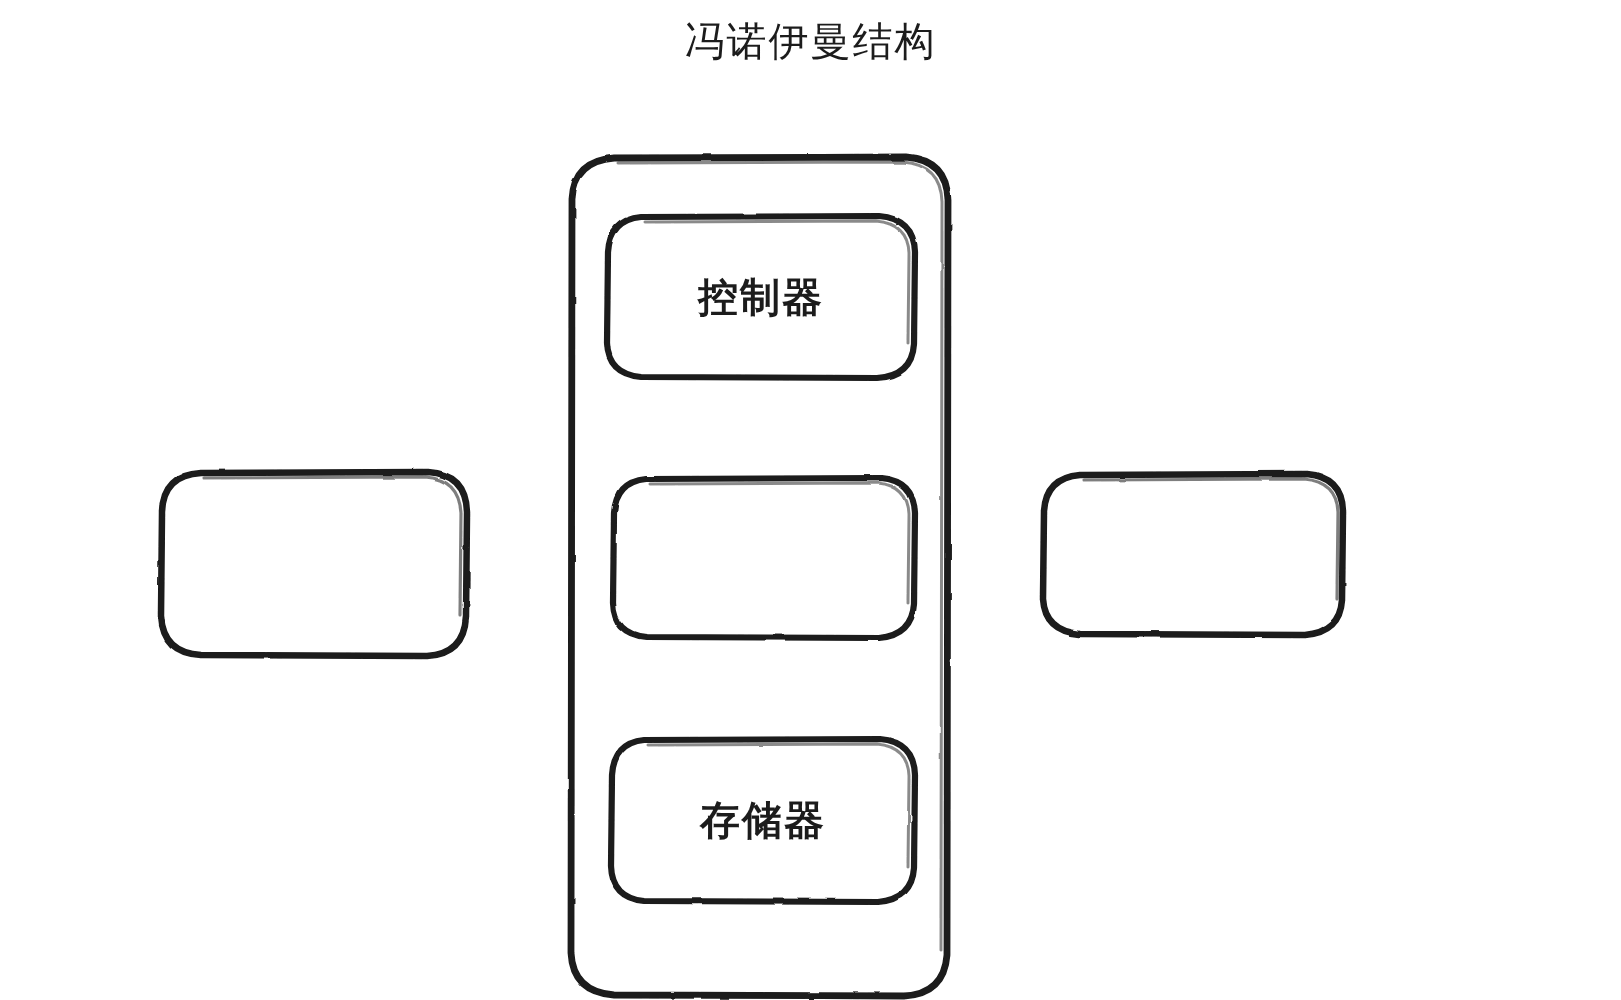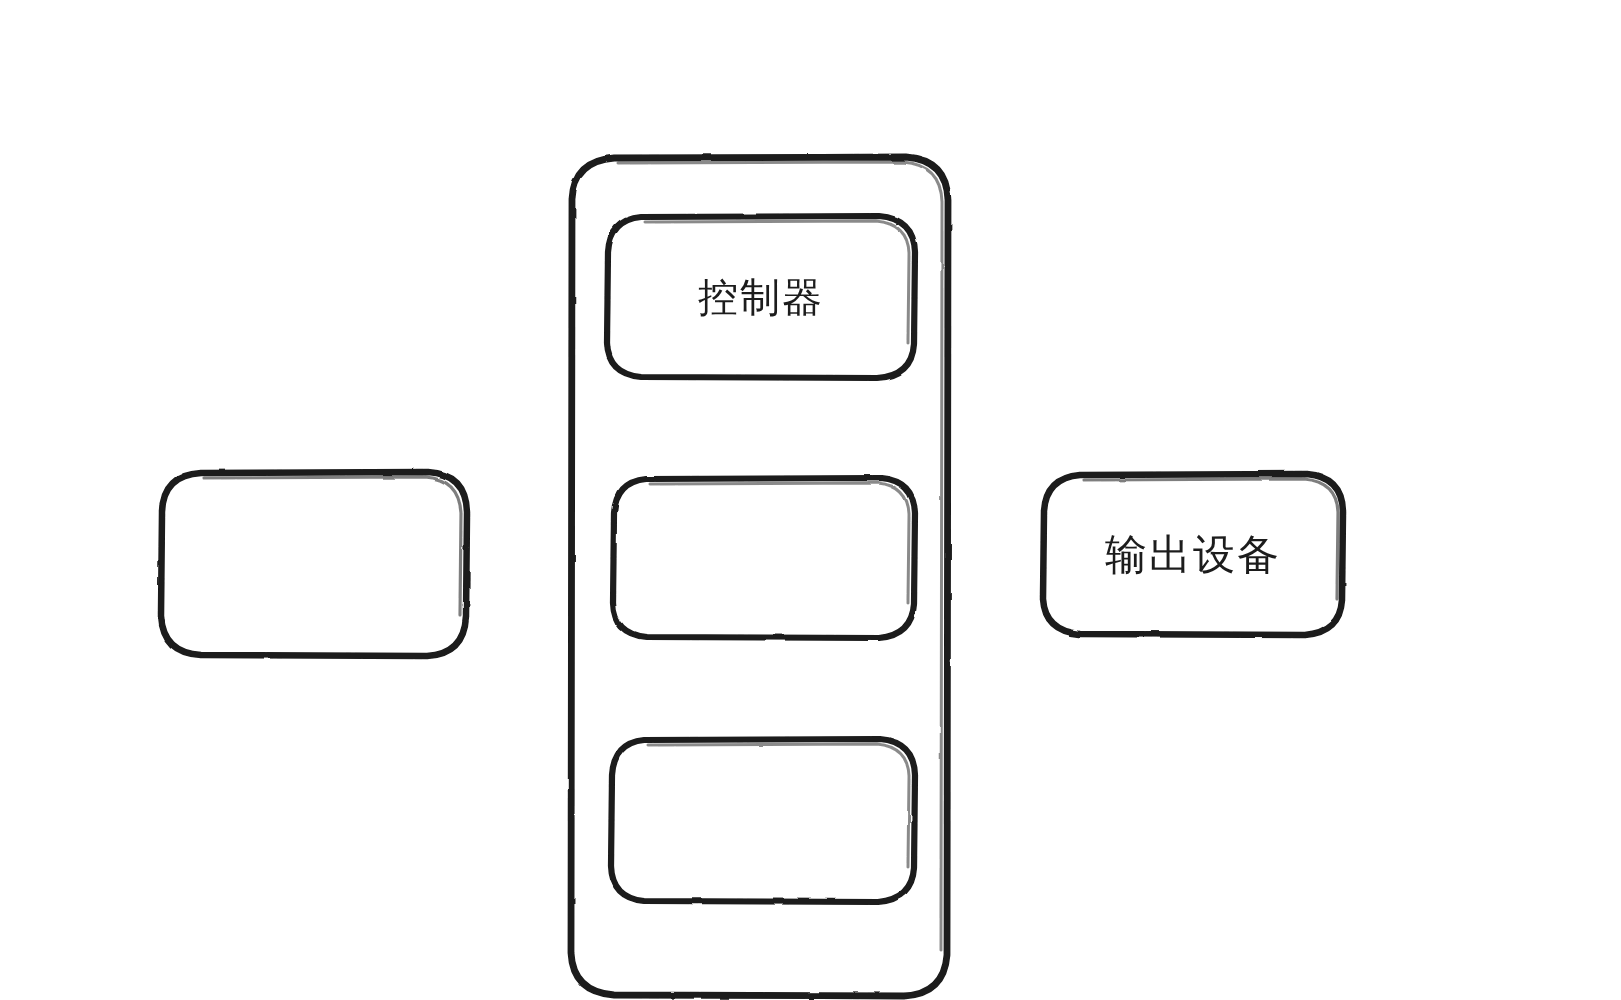--- a/index.html
+++ b/index.html
@@ -26,21 +26,21 @@
     height: 1000px;
     pointer-events: none;
   }
   .node-label {
     position: absolute;
     display: flex;
     align-items: center;
     justify-content: center;
     text-align: center;
     color: #1c1c1c;
-    font-weight: 400;
+    font-weight: 700;
     letter-spacing: 2px;
     white-space: nowrap;
     user-select: none;
   }
   .diagram-title {
     position: absolute;
     left: 0;
     top: 14px;
     width: 1621px;
     text-align: center;
@@ -56,20 +56,21 @@
   .box-hit {
     position: absolute;
     background: transparent;
   }
 </style>
 </head>
 <body>
 
 <div id="canvas">
 
+  <div class="diagram-title">冯诺伊曼结构</div>
 
   <svg id="sketch-layer" viewBox="0 0 1621 1000" xmlns="http://www.w3.org/2000/svg">
     <defs>
       <filter id="roughen" x="-5%" y="-5%" width="110%" height="110%">
         <feTurbulence type="fractalNoise" baseFrequency="0.035" numOctaves="2" seed="7" result="noise"></feTurbulence>
         <feDisplacementMap in="SourceGraphic" in2="noise" scale="2.2" xChannelSelector="R" yChannelSelector="G"></feDisplacementMap>
       </filter>
     </defs>
 
     <g filter="url(#roughen)" fill="none" stroke="#1a1a1a" stroke-linecap="round" stroke-linejoin="round">
@@ -105,16 +106,16 @@
       </g>
     </g>
   </svg>
 
 
   <div class="box-hit" style="left:570px; top:157px; width:378px; height:840px;"></div>
 
   <div class="node-label lbl-outer-units" style="left:607px; top:216px; width:308px; height:162px;">控制器</div>
 
 
+  <div class="node-label lbl-outer-units" style="left:611px; top:739px; width:304px; height:163px;">存储器</div>
 
-  <div class="node-label lbl-io" style="left:1043px; top:474px; width:300px; height:161px;">输出设备</div>
 
 </div>
 
 </body></html>

